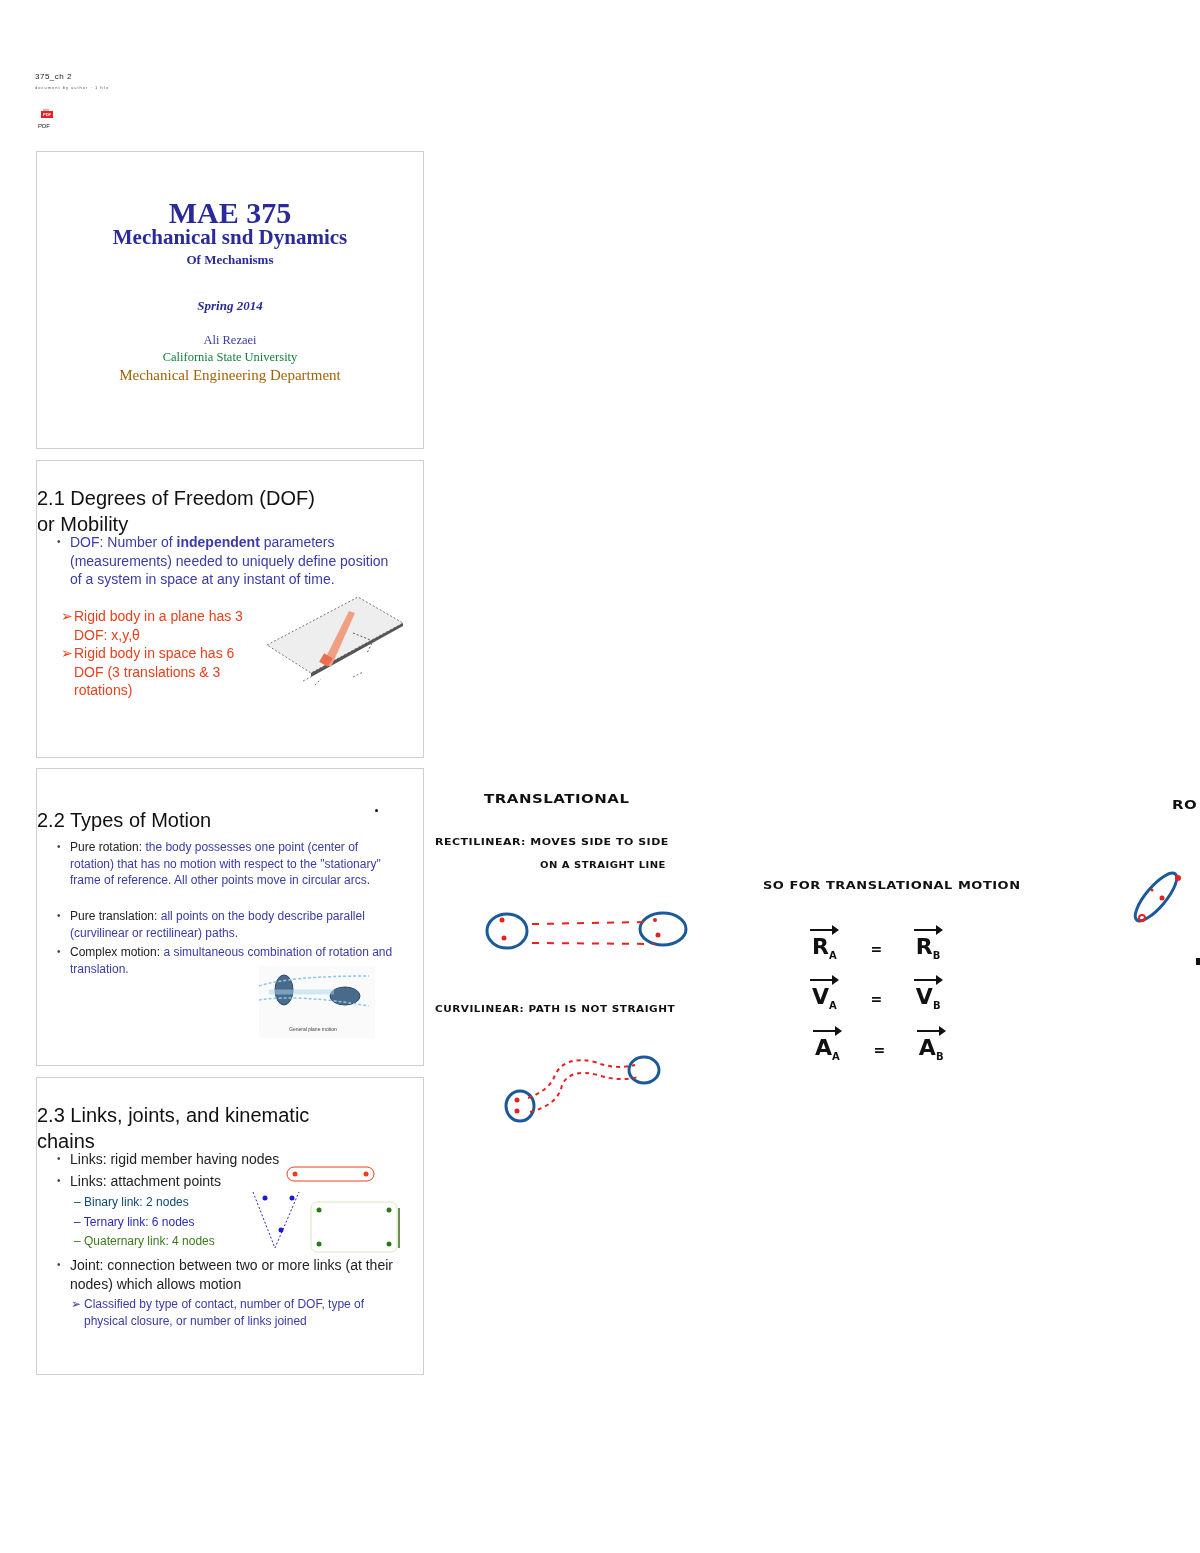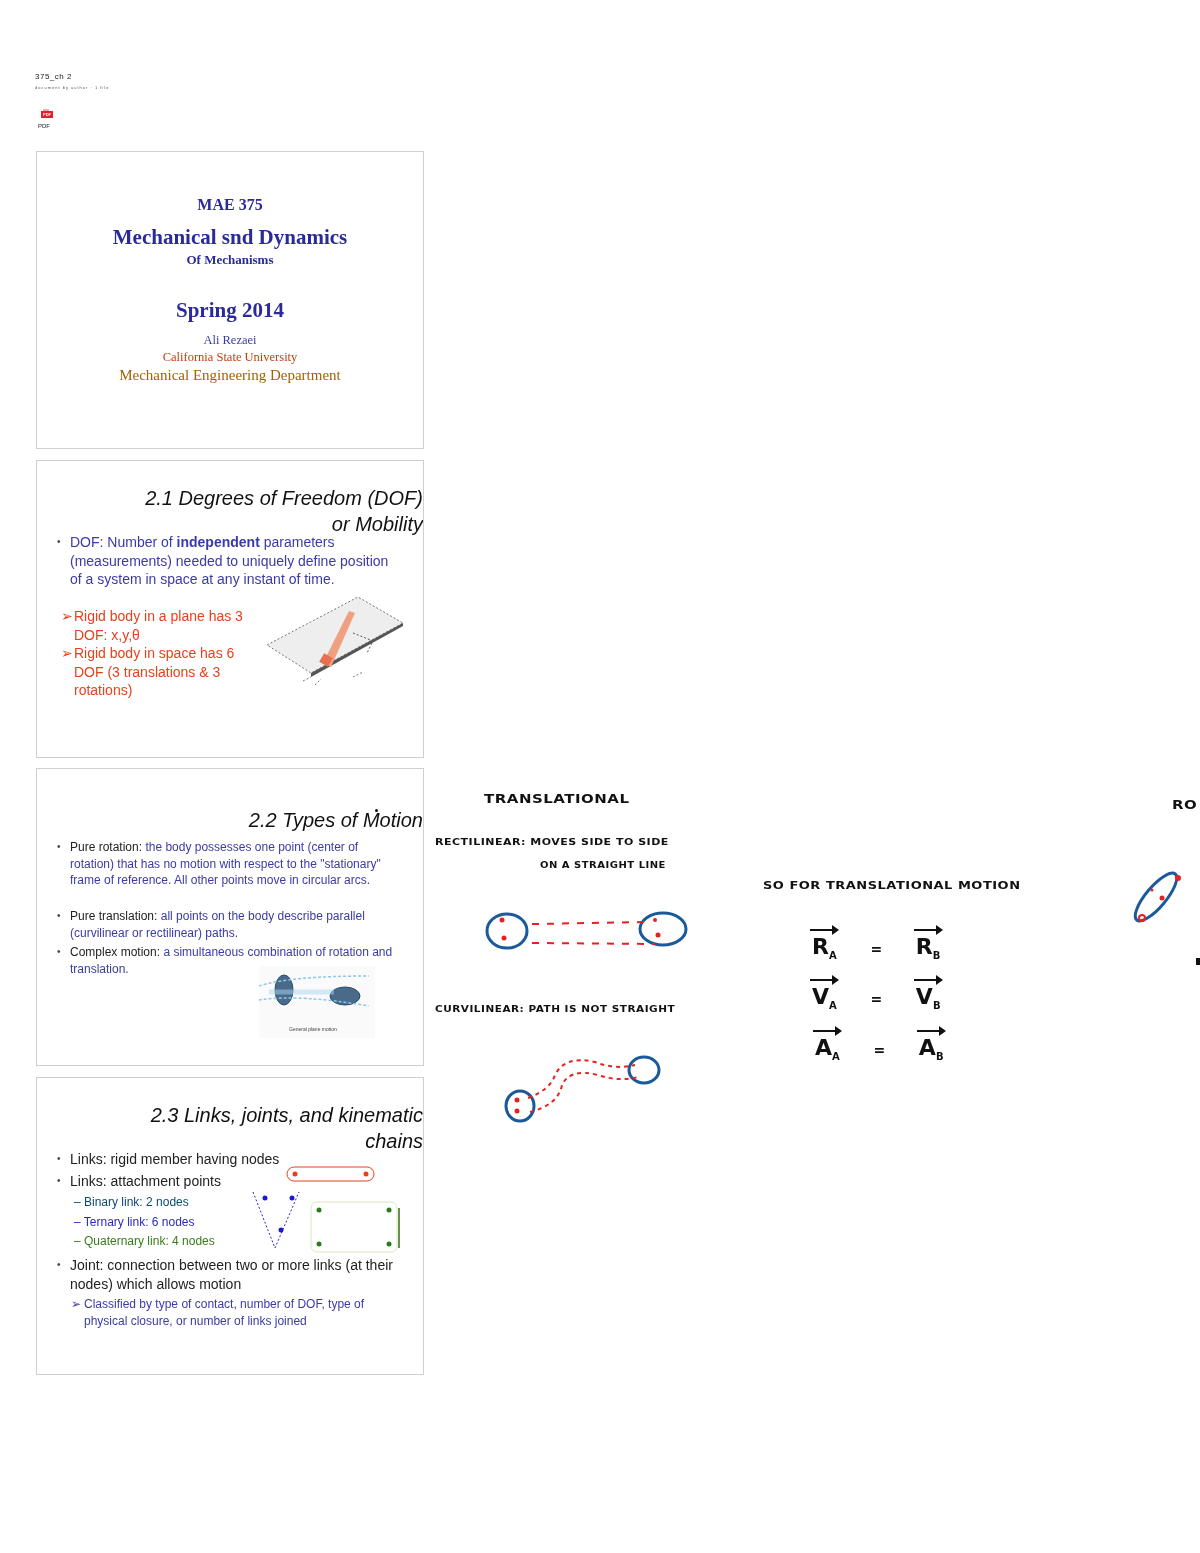--- a/index.html
+++ b/index.html
@@ -11,29 +11,29 @@
     .pdf-icon .body { position: absolute; left: 0; top: 2px; width: 12px; height: 7px; background: #e0202a; color: #fff; font-size: 4px; line-height: 7px; text-align: center; font-weight: bold; }
     .pdf-label { position: absolute; left: 38px; top: 123px; font-size: 6px; color: #222; filter: blur(0.3px); }
 
     .slide { position: absolute; left: 36px; width: 388px; height: 298px; border: 1px solid #cfcfcf; background: #fff; box-sizing: border-box; overflow: hidden; }
     .s1 { top: 151px; }
     .s2 { top: 460px; }
     .s3 { top: 768px; }
     .s4 { top: 1077px; }
 
     .serif { font-family: "Liberation Serif", serif; color: #2a2a9a; text-align: center; position: absolute; left: 0; width: 100%; }
-    .t1 { top: 44px; font-size: 16px; font-weight: bold; }
+    .t1 { top: 44px; font-size: 30px; font-weight: bold; }
     .t2 { top: 73px; font-size: 21px; font-weight: bold; }
     .t3 { top: 100px; font-size: 13px; font-weight: bold; }
-    .t4 { top: 146px; font-size: 21px; font-weight: bold; }
+    .t4 { top: 146px; font-size: 13px; font-weight: bold; font-style: italic; }
     .t5 { top: 181px; font-size: 12.5px; color: #3a3aa8; }
-    .t6 { top: 198px; font-size: 12.5px; color: #c2410c; }
+    .t6 { top: 198px; font-size: 12.5px; color: #15803d; }
     .t7 { top: 215px; font-size: 15px; color: #a16207; }
 
-    .stitle { position: absolute; left: 0; width: 100%; text-align: right; color: #111; font-size: 20px; line-height: 26px; font-style: italic; }
+    .stitle { position: absolute; left: 0; width: 100%; text-align: left; color: #111; font-size: 20px; line-height: 26px; }
     .bul { position: absolute; left: 20px; right: 30px; font-size: 14px; line-height: 18.5px; color: #3a3aa8; }
     .bul .dot { position: absolute; left: 0; top: 0; color: #444; font-size: 10px; }
     .bul .txt { display: block; padding-left: 13px; }
     .red { color: #e8401c; }
     .blk { color: #222; }
     .sm { font-size: 12px; line-height: 16.5px; }
     .sub { position: absolute; font-size: 12px; line-height: 16px; }
 
     .hand { position: absolute; font-family: "DejaVu Sans", sans-serif; font-weight: bold; color: #111; letter-spacing: 0.5px; text-transform: uppercase; transform: scaleY(0.85); }
     .eq { position: absolute; font-family: "DejaVu Sans", sans-serif; font-weight: bold; font-size: 22px; color: #111; }

